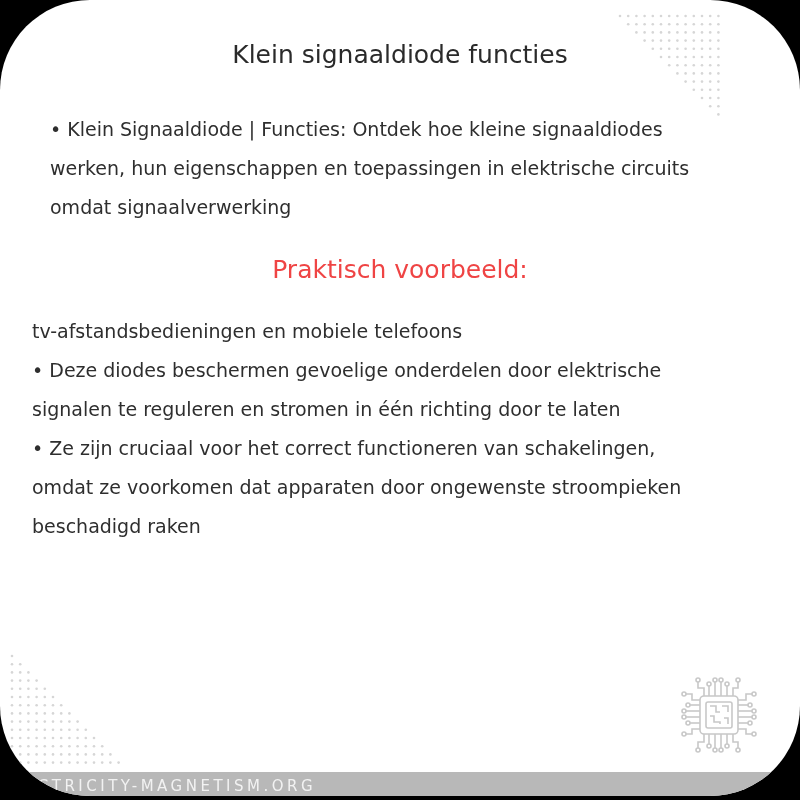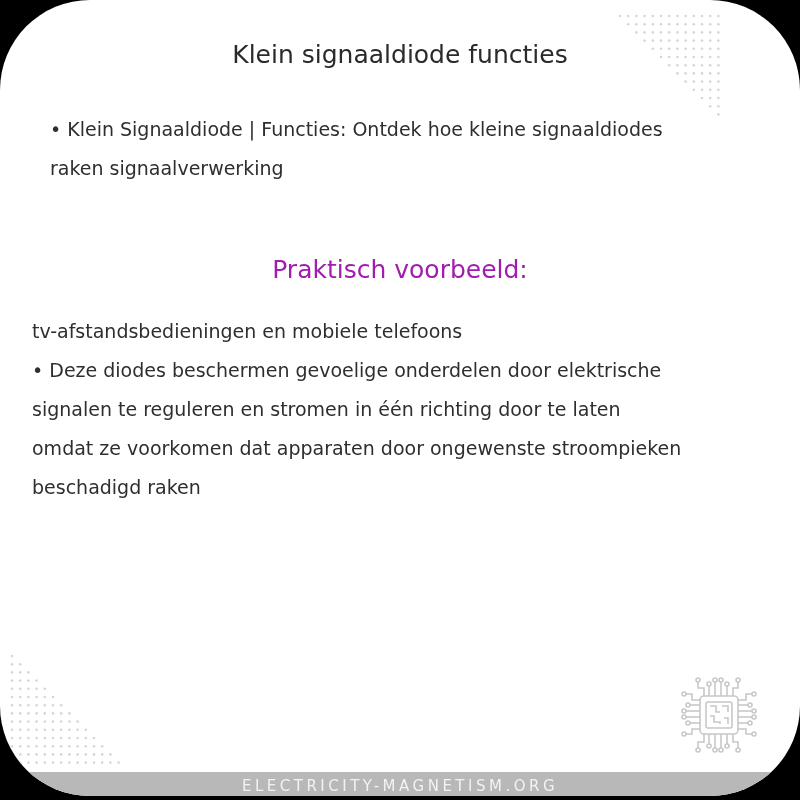--- a/index.html
+++ b/index.html
@@ -34,33 +34,32 @@
       position: absolute; left: 32px; right: 40px;
       font-size: 19px;
       line-height: 39px;
       color: #2e2e2e;
     }
     .intro { top: 110px; margin-left: 18px; }
     .subtitle {
       position: absolute; left: 0; right: 0; top: 255px;
       text-align: center;
       font-size: 25px;
-      color: #a21caf;
+      color: #ef4444;
     }
     .bullets { top: 312px; }
     .line { white-space: nowrap; }
     .chip-icon {
       position: absolute; left: 676px; top: 672px;
       width: 86px; height: 86px;
     }
     .footer {
       position: absolute; left: 0; top: 772px;
       width: 800px; height: 28px;
       background: #b8b8b8;
-      text-align: center;
       color: #f2f2f2;
       font-family: "DejaVu Sans", sans-serif;
       font-size: 15px;
       letter-spacing: 3.5px;
       line-height: 28px;
     }
   </style>
 </head>
 <body>
 
@@ -269,29 +268,31 @@
         <circle cx="96.19999999999999" cy="110.6" r="1.3"></circle>
         <circle cx="104.39999999999999" cy="110.6" r="1.3"></circle>
         <circle cx="112.6" cy="110.6" r="1.3"></circle>
       </g>
   </svg>
 
   <div class="title">Klein signaaldiode functies</div>
 
   <div class="para intro">
     <div class="line">• Klein Signaaldiode | Functies: Ontdek hoe kleine signaaldiodes</div>
-    <div class="line">raken signaalverwerking</div>
+    <div class="line">werken, hun eigenschappen en toepassingen in elektrische circuits</div>
+    <div class="line">omdat signaalverwerking</div>
   </div>
 
   <div class="subtitle">Praktisch voorbeeld:</div>
 
   <div class="para bullets">
     <div class="line">tv-afstandsbedieningen en mobiele telefoons</div>
     <div class="line">• Deze diodes beschermen gevoelige onderdelen door elektrische</div>
     <div class="line">signalen te reguleren en stromen in één richting door te laten</div>
+    <div class="line">• Ze zijn cruciaal voor het correct functioneren van schakelingen,</div>
     <div class="line">omdat ze voorkomen dat apparaten door ongewenste stroompieken</div>
     <div class="line">beschadigd raken</div>
   </div>
 
   <svg class="chip-icon" viewBox="0 0 86 86" fill="none" stroke="#c8c8c8" stroke-width="1.6">
 
     <rect x="24" y="24" width="38" height="38" rx="4"></rect>
     <rect x="30" y="30" width="26" height="26" rx="2"></rect>
 
     <polyline points="34,34 40,34 40,40 44,40"></polyline>

